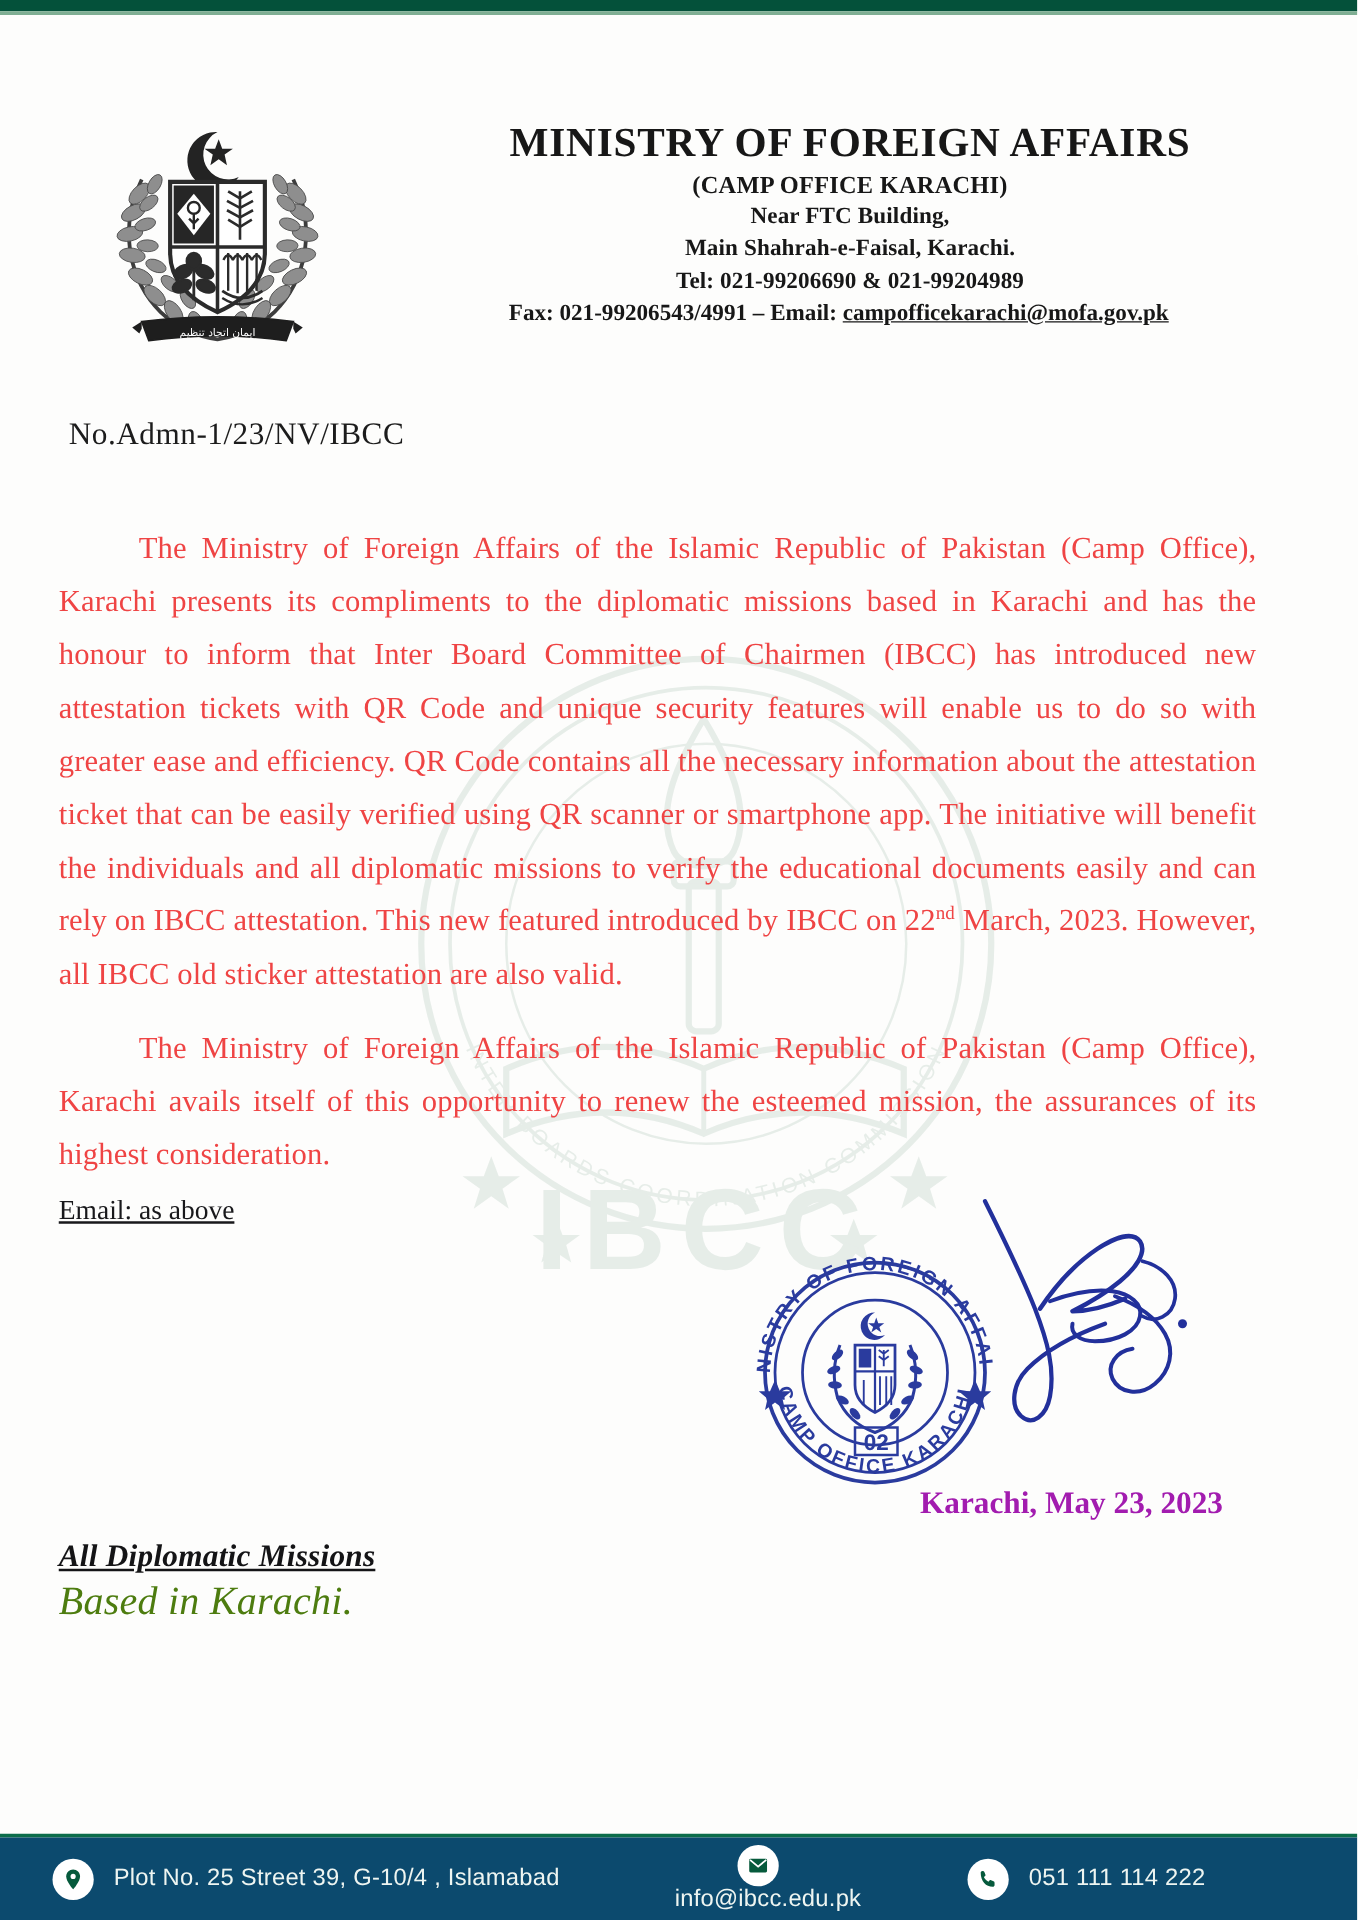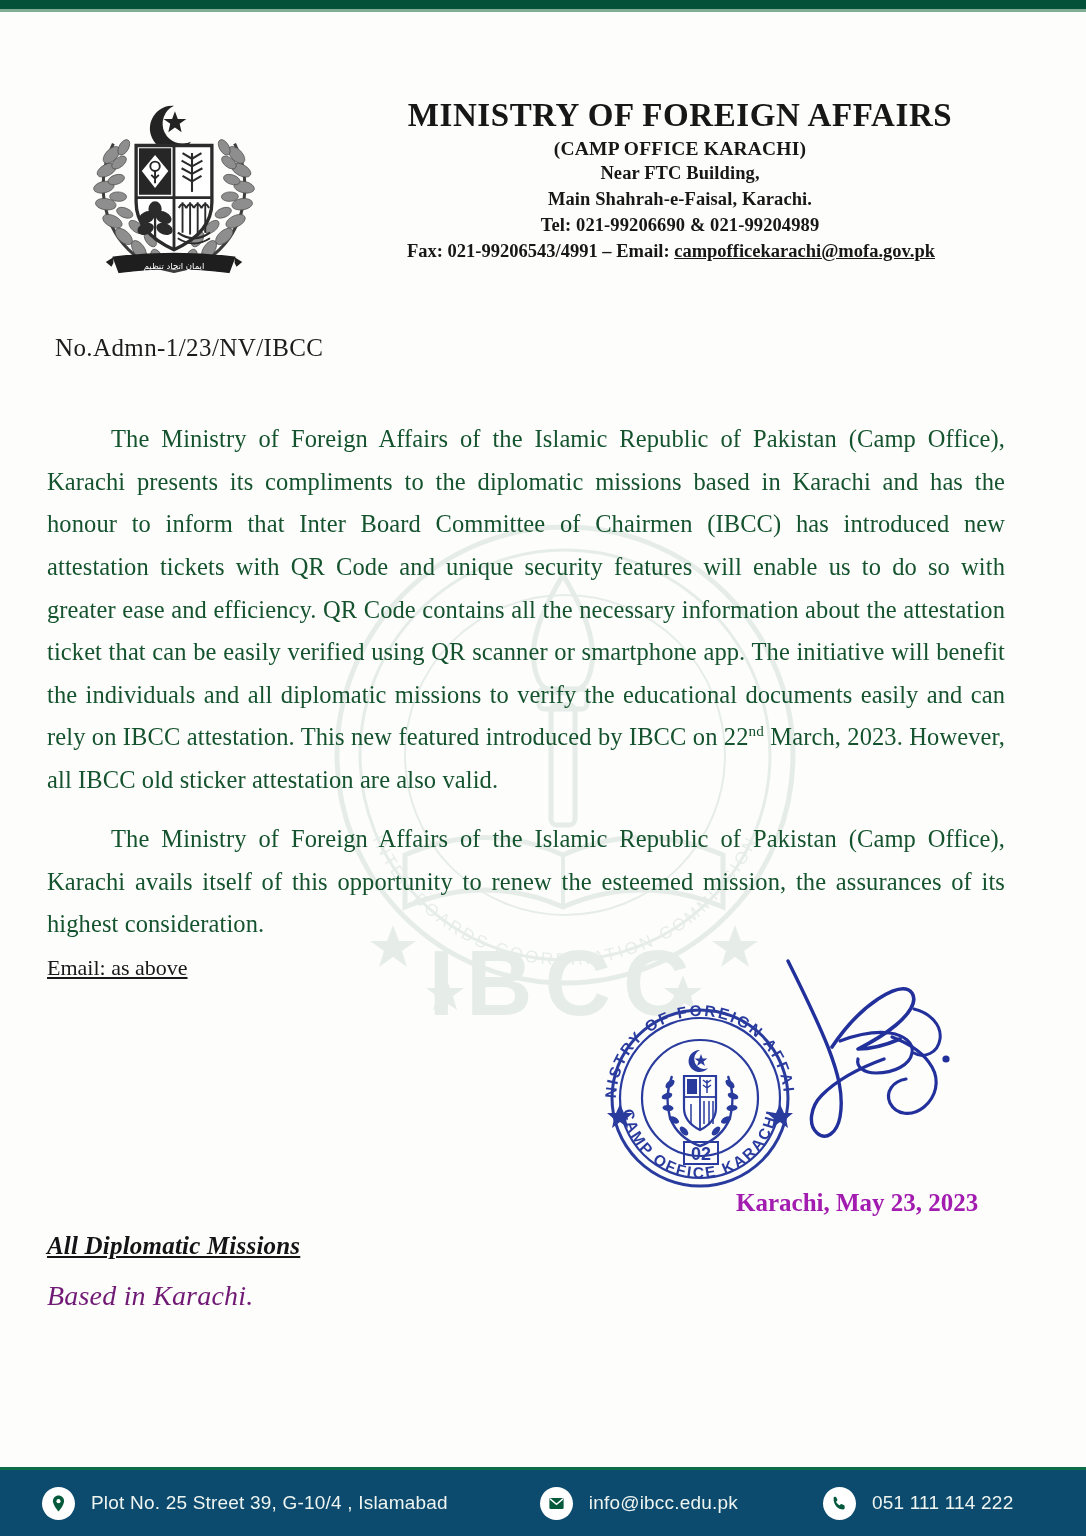--- a/index.html
+++ b/index.html
@@ -114,21 +114,21 @@
   }
 
   .para {
     position: absolute;
     left: 47px;
     width: 958px;
     font-size: 24.5px;
     line-height: 1.74;
     text-align: justify;
     text-align-last: left;
-    color: #14532d;
+    color: #ef4444;
     z-index: 2;
     letter-spacing: 0.1px;
   }
   .para .indent { display: inline-block; width: 64px; }
   .para-1 { top: 418px; }
   .para-2 { top: 818px; }
   sup { font-size: 0.62em; vertical-align: super; }
 
   .encl {
     position: absolute;
@@ -181,23 +181,23 @@
     font-style: italic;
   }
   .addressee-title {
     font-size: 25px;
     font-weight: bold;
     color: #141416;
     text-decoration: underline;
     letter-spacing: 0.2px;
   }
   .addressee-sub {
-    font-size: 28px;
-    color: #701a75;
-    margin-top: 20px;
+    font-size: 32px;
+    color: #4d7c0f;
+    margin-top: 2px;
     letter-spacing: 0.2px;
   }
 
   
   .footer {
     position: absolute;
     left: 0;
     bottom: 0;
     width: 1086px;
     height: 66px;
@@ -218,21 +218,21 @@
   .f-item {
     display: flex;
     align-items: center;
     color: #eef5f1;
     font-family: "Liberation Sans", sans-serif;
     font-size: 19px;
     letter-spacing: 0.2px;
     white-space: nowrap;
   }
   .f-loc { margin-left: 42px; }
-  .f-mail { margin-left: 92px; }
+  .f-mail { margin-left: 92px; flex-direction: column; }
   .f-phone { margin-left: 85px; }
   .f-icon {
     width: 33px;
     height: 33px;
     border-radius: 50%;
     background: #ffffff;
     display: flex;
     align-items: center;
     justify-content: center;
     margin-right: 16px;

